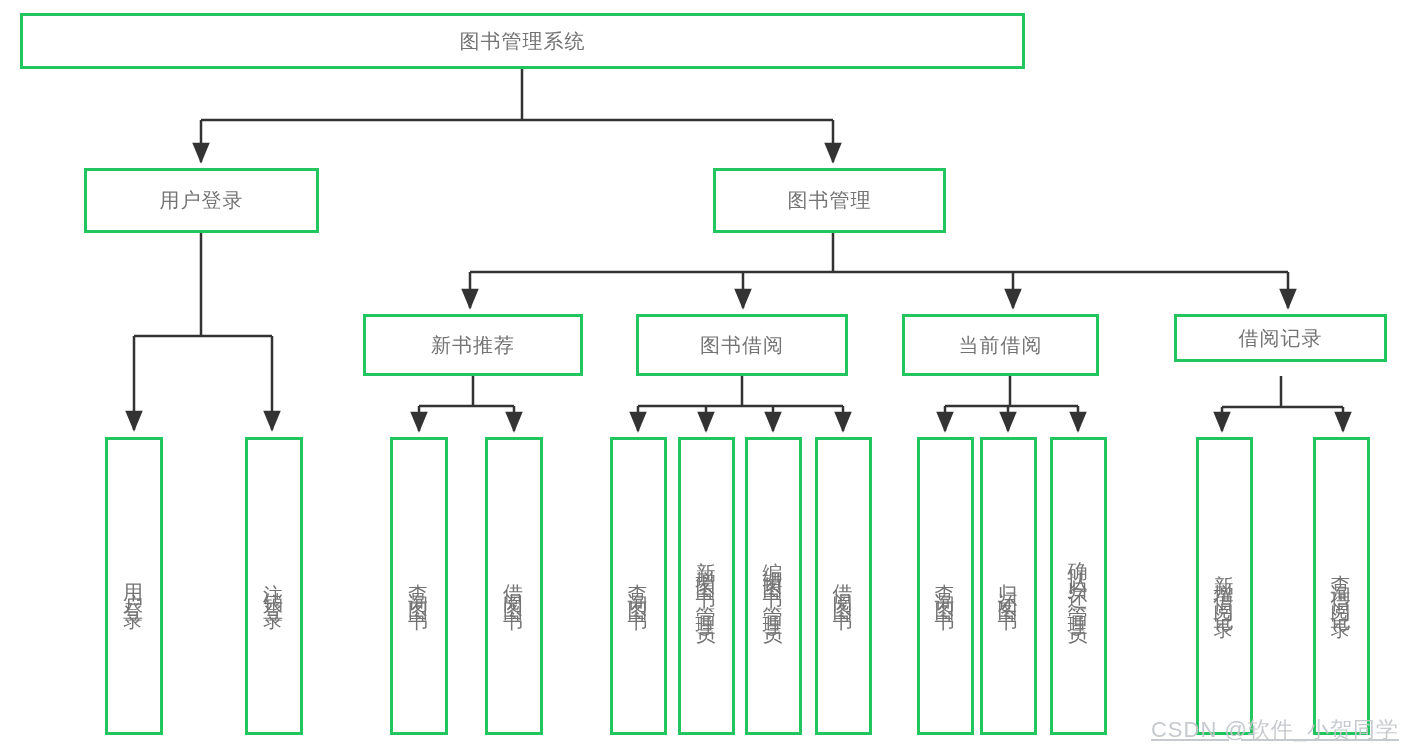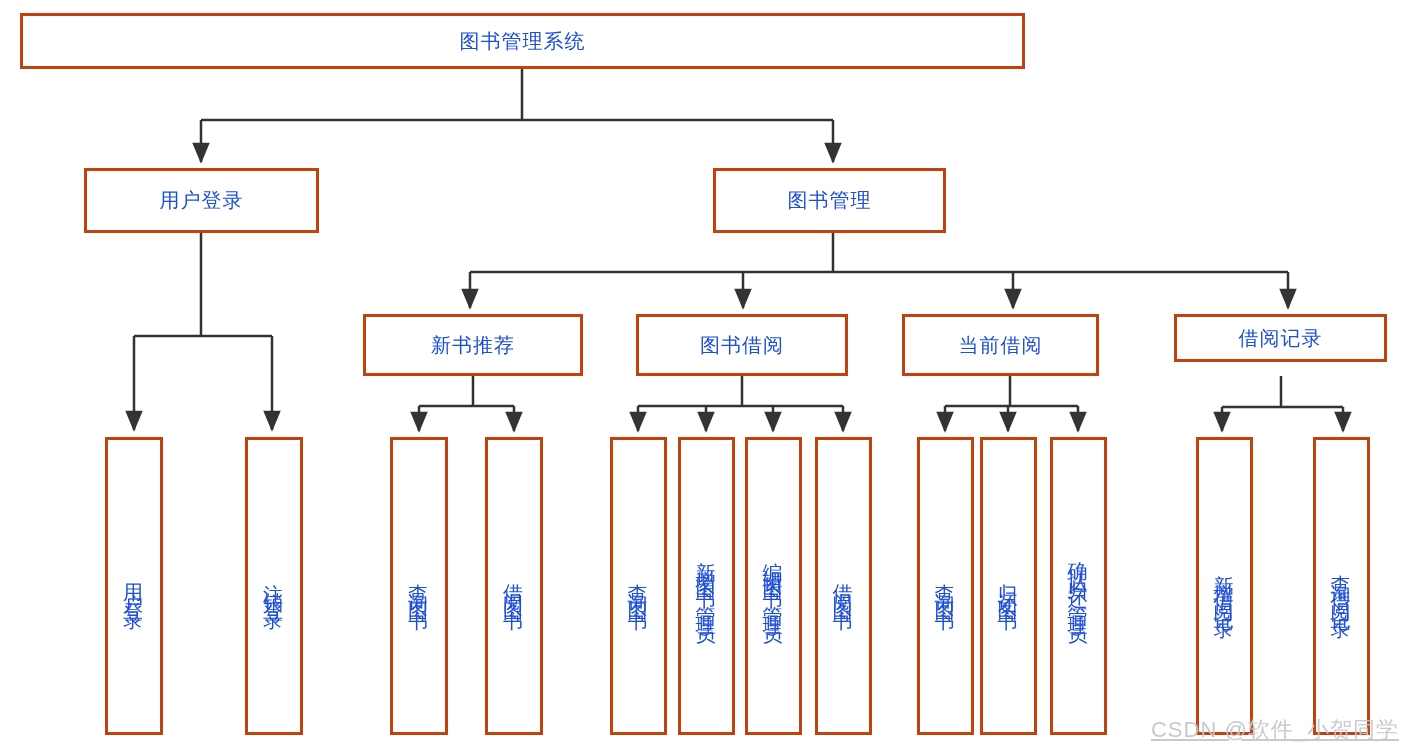--- a/index.html
+++ b/index.html
@@ -18,22 +18,22 @@
   #connectors {
     position: absolute;
     left: 0;
     top: 0;
     z-index: 1;
   }
   .box {
     position: absolute;
     box-sizing: border-box;
     background: #ffffff;
-    border: 3px solid #c2410c;
-    color: #1d4ed8;
+    border: 3px solid #22c55e;
+    color: #737373;
     display: flex;
     align-items: center;
     justify-content: center;
     z-index: 2;
     font-size: 20px;
     letter-spacing: 1px;
     text-align: center;
   }
   .box.v {
     writing-mode: vertical-rl;

